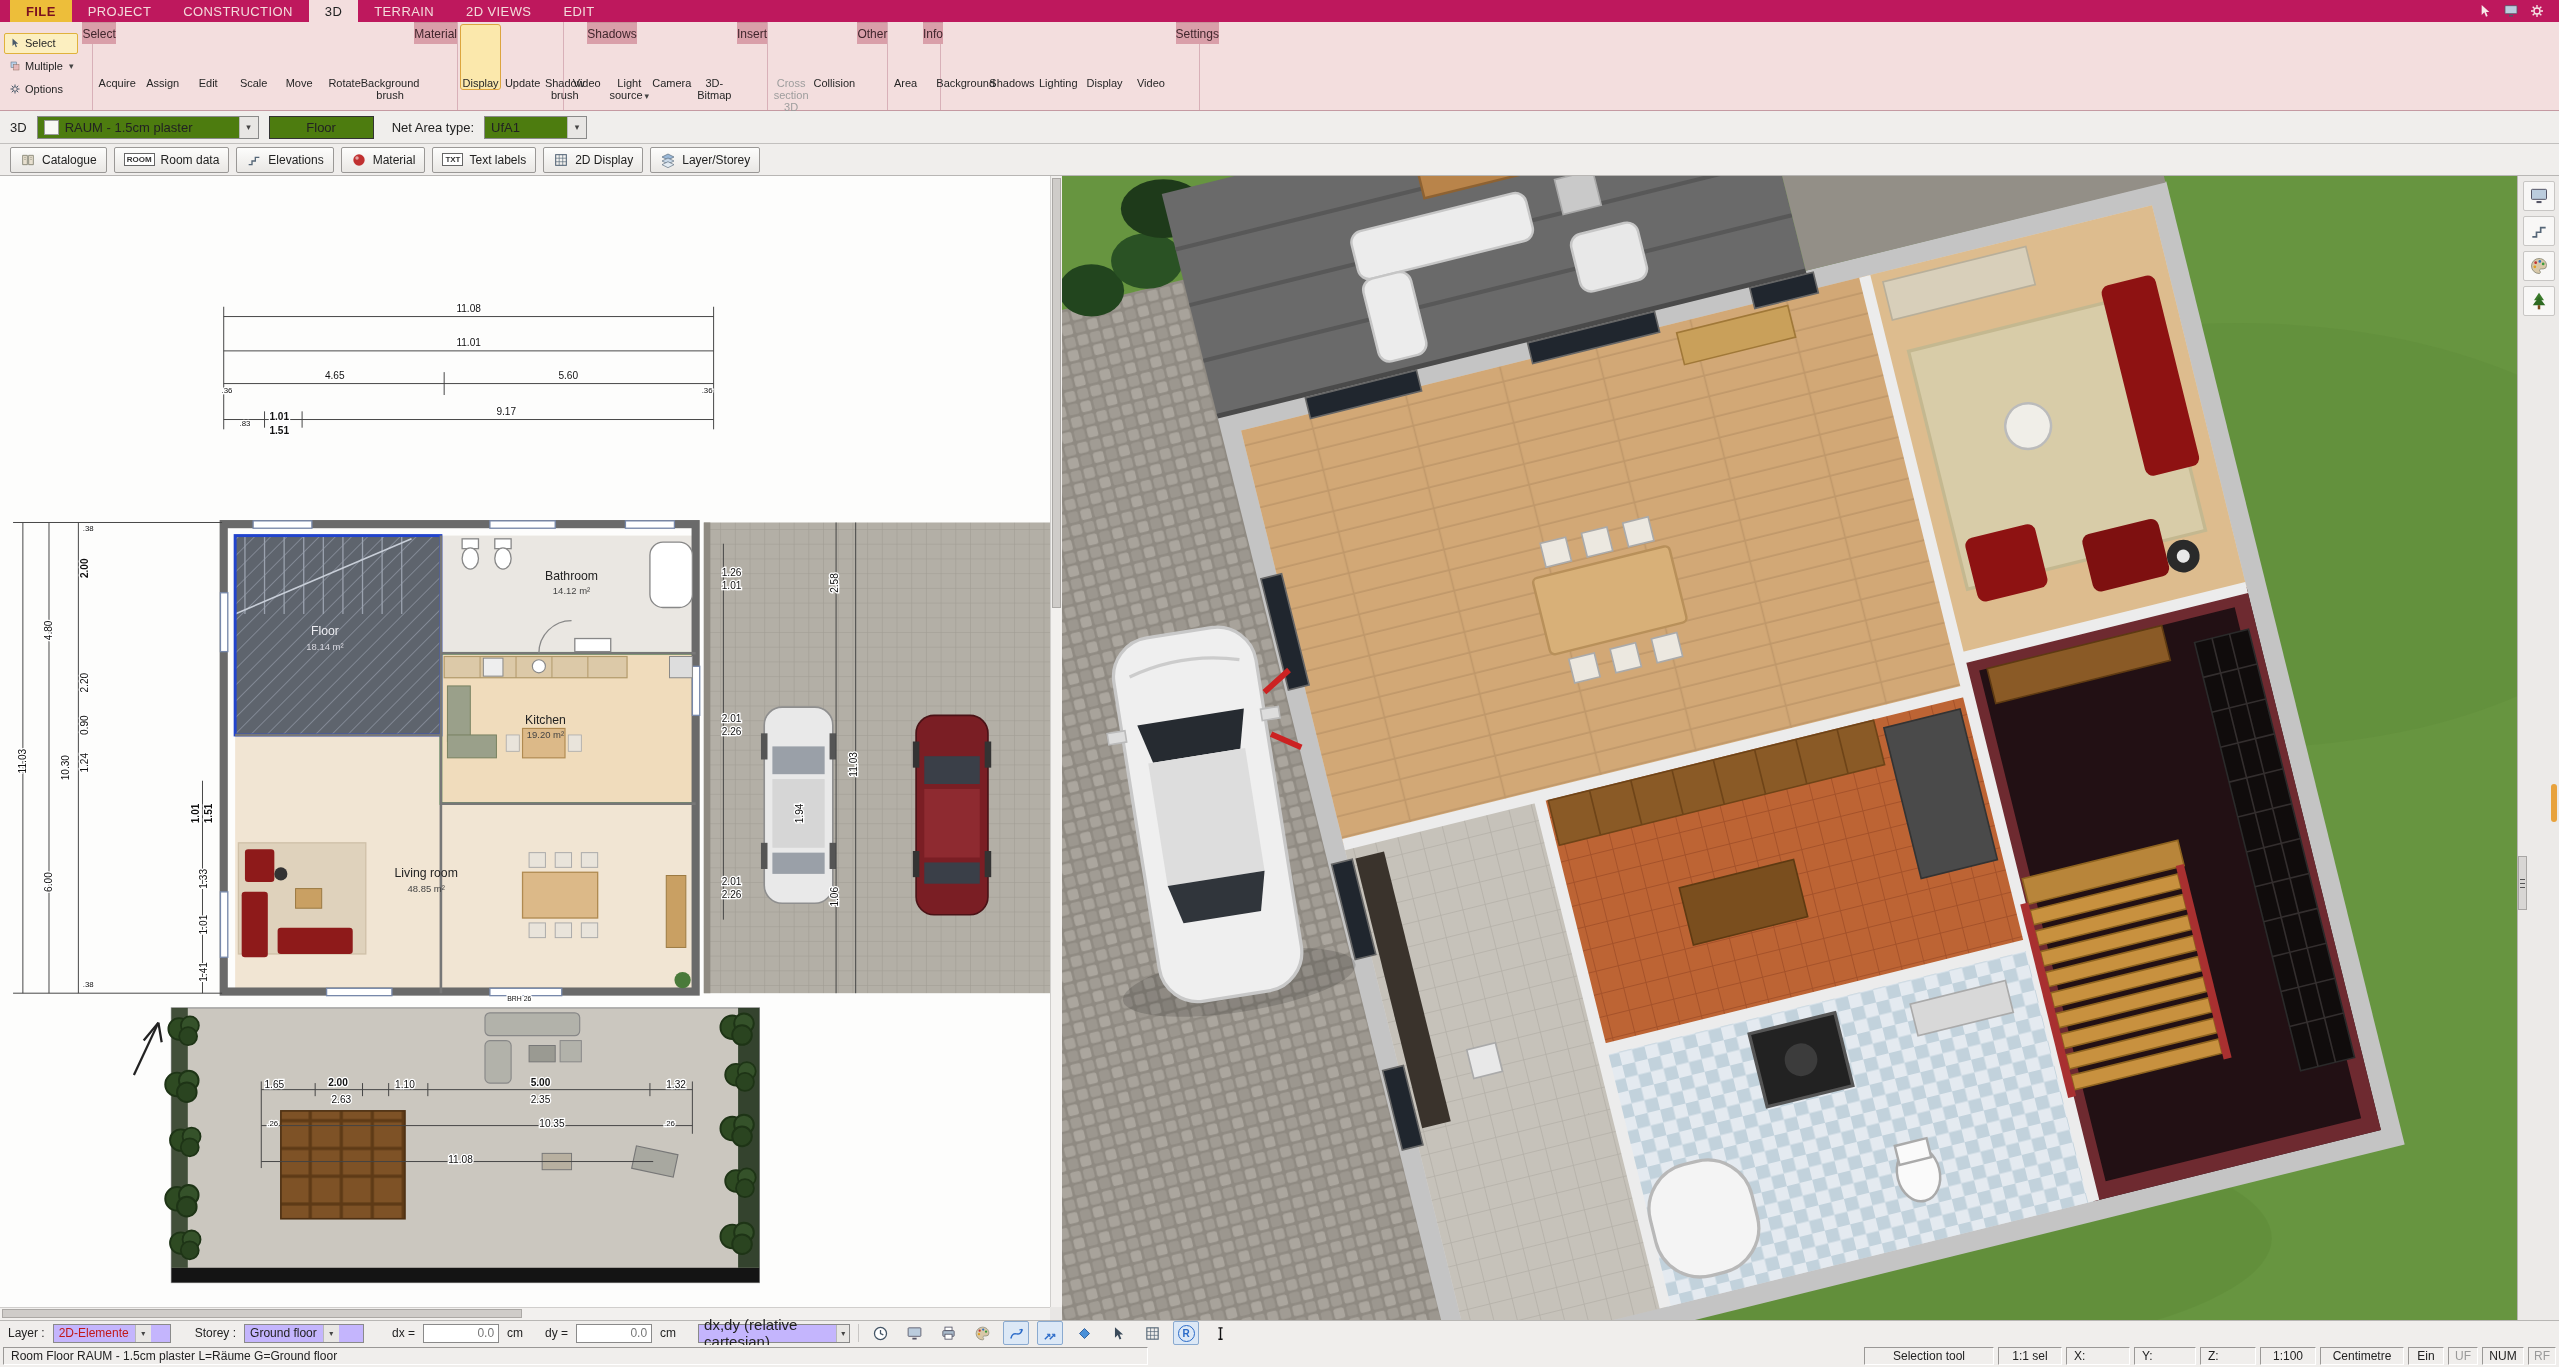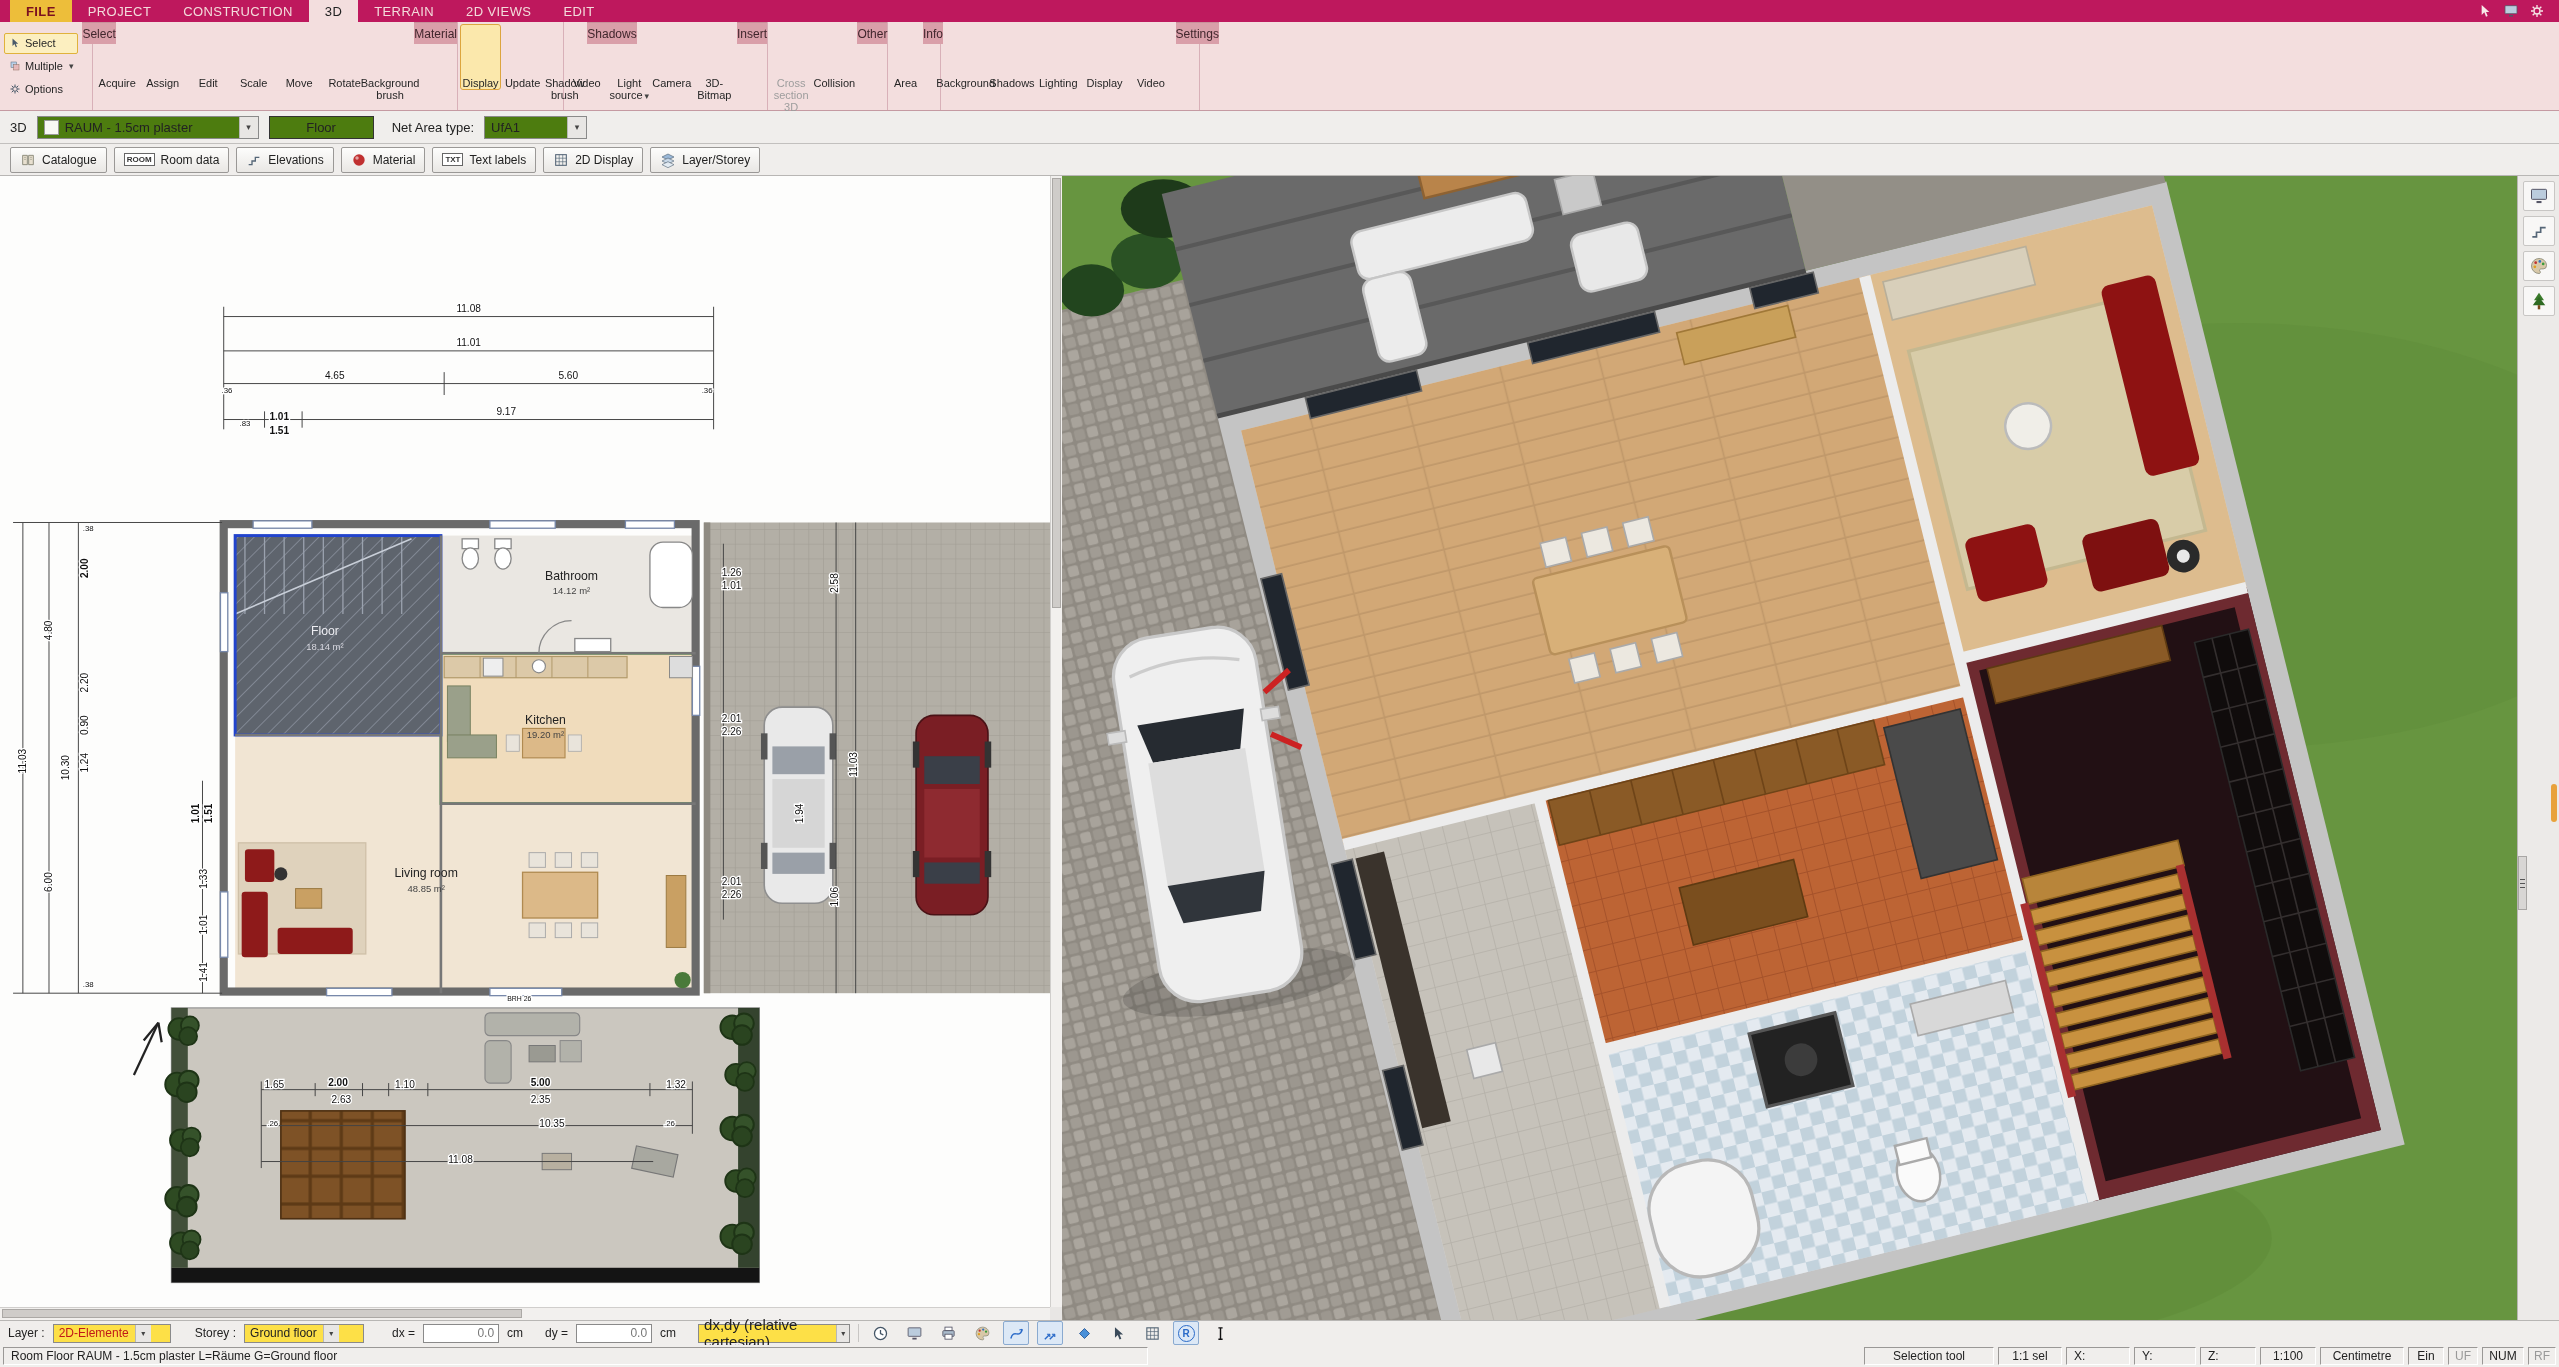--- a/index.html
+++ b/index.html
@@ -73,21 +73,21 @@
     border:1px solid #C8C6C4;border-radius:2px;background:#F8F7F6;}
   .stool svg{width:20px;height:20px;color:#4A5A6A;}
   .splitter{position:absolute;left:0;top:680px;width:9px;height:54px;background:#D8D6D4;border:1px solid #A8A6A4;
     box-sizing:border-box;display:flex;flex-direction:column;justify-content:center;gap:3px;align-items:center;}
   .splitter i{display:block;width:5px;height:1px;background:#555;}
   .othumb{position:absolute;right:2px;top:608px;width:6px;height:38px;background:#E8A23C;border-radius:3px;}
 
   
   .bottombar{position:absolute;left:0;top:1320px;width:2559px;height:25px;background:#F0EEEC;
     border-top:1px solid #B8B6B4;display:flex;align-items:center;gap:8px;padding:0 8px;box-sizing:border-box;font-size:12px;color:#222;}
-  .bcombo{height:19px;background:#fde047;border:1px solid #8A8A8A;display:flex;align-items:center;padding:0 0 0 5px;box-sizing:border-box;font-size:12px;}
+  .bcombo{height:19px;background:#c4b5fd;border:1px solid #8A8A8A;display:flex;align-items:center;padding:0 0 0 5px;box-sizing:border-box;font-size:12px;}
   .bcombo .carr{margin-left:6px;width:15px;align-self:stretch;display:flex;align-items:center;justify-content:center;border-left:1px solid #B8B8B8;background:#E8E6E4;font-size:8px;color:#444;}
   .red{color:#C01818;}
   input.num{width:66px;height:17px;border:1px solid #8A8A8A;background:#fff;font-size:12px;color:#777;
     text-align:right;padding:0 4px;font-family:"Liberation Sans",sans-serif;}
   .bico{width:24px;height:22px;display:flex;align-items:center;justify-content:center;border:1px solid transparent;border-radius:2px;}
   .bico svg{width:17px;height:17px;color:#3A4A5A;}
   .bico.on{background:#DCE8F6;border-color:#8AAAD0;}
   .rletter{width:15px;height:15px;border:1.5px solid #2A6AC8;border-radius:50%;color:#2A6AC8;
     font-size:10px;font-weight:bold;display:flex;align-items:center;justify-content:center;}
   .vsep{width:1px;height:18px;background:#C8C6C4;}

